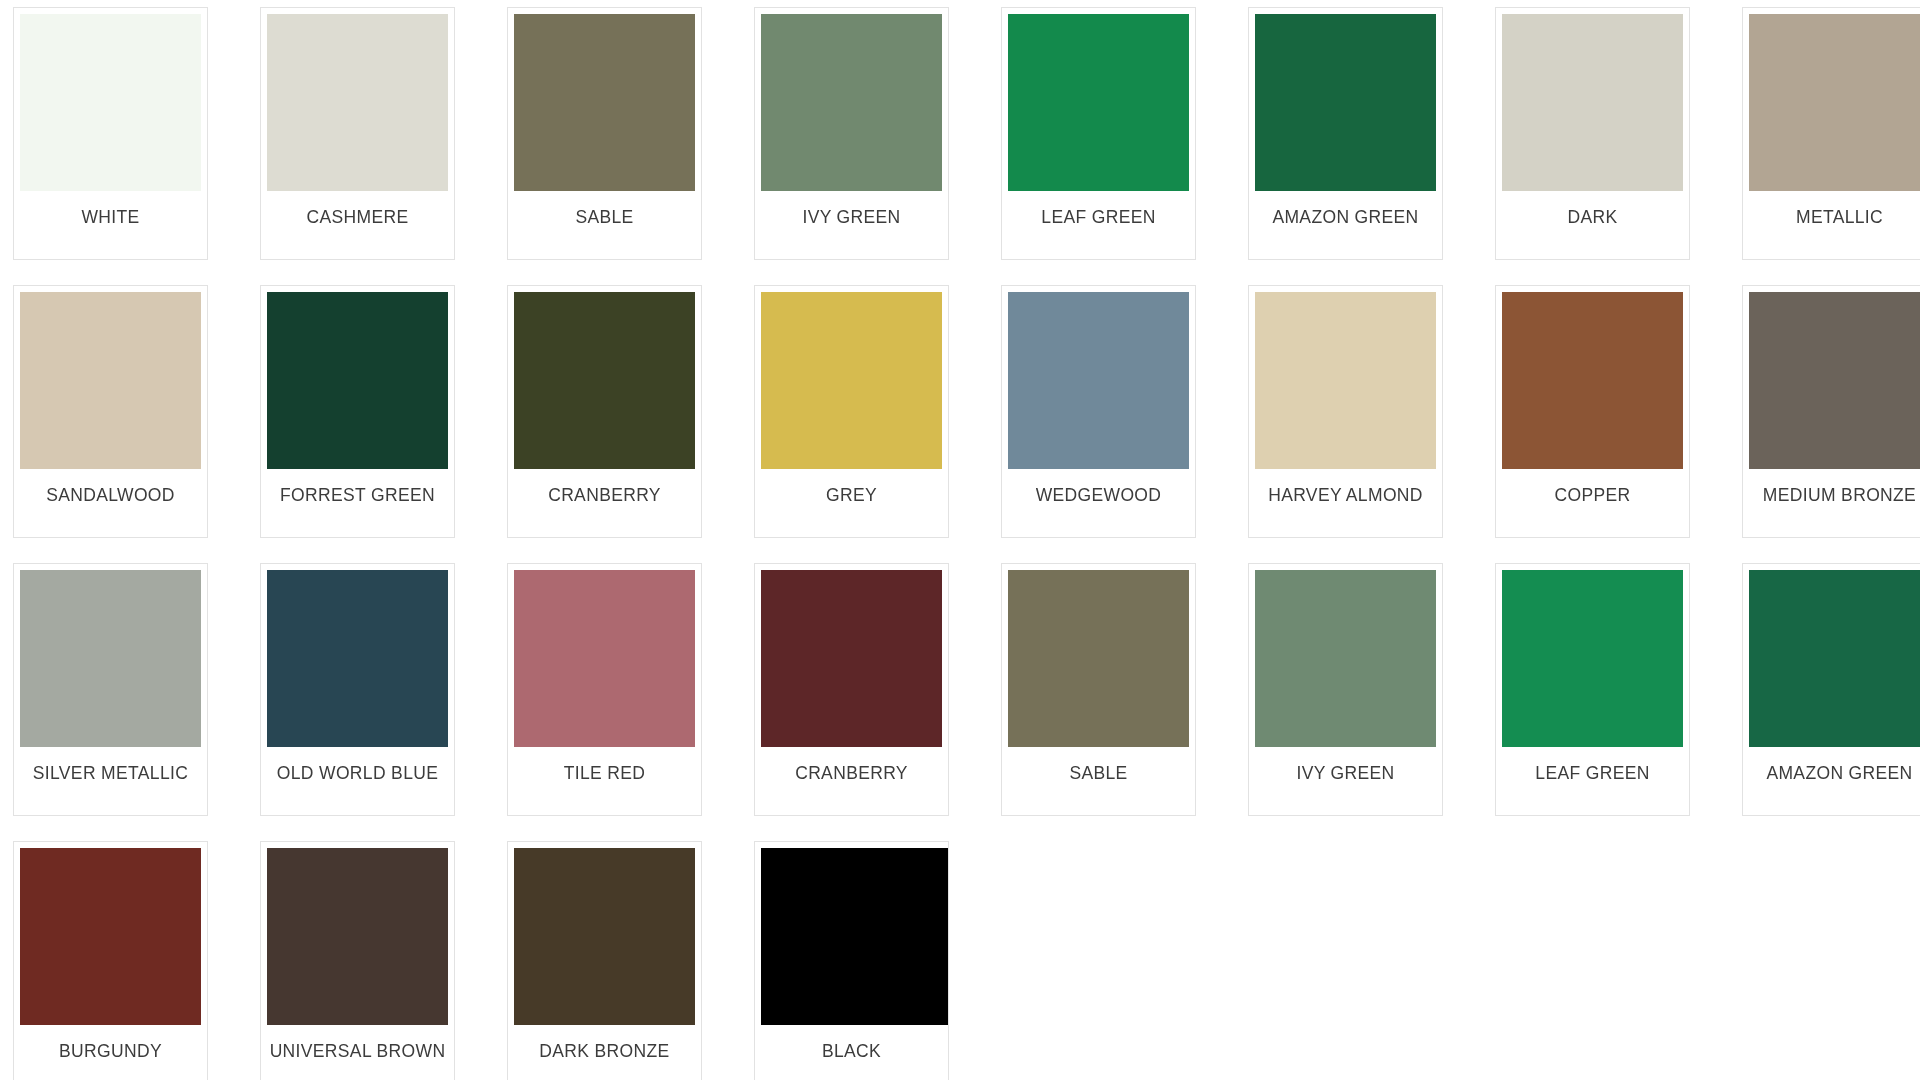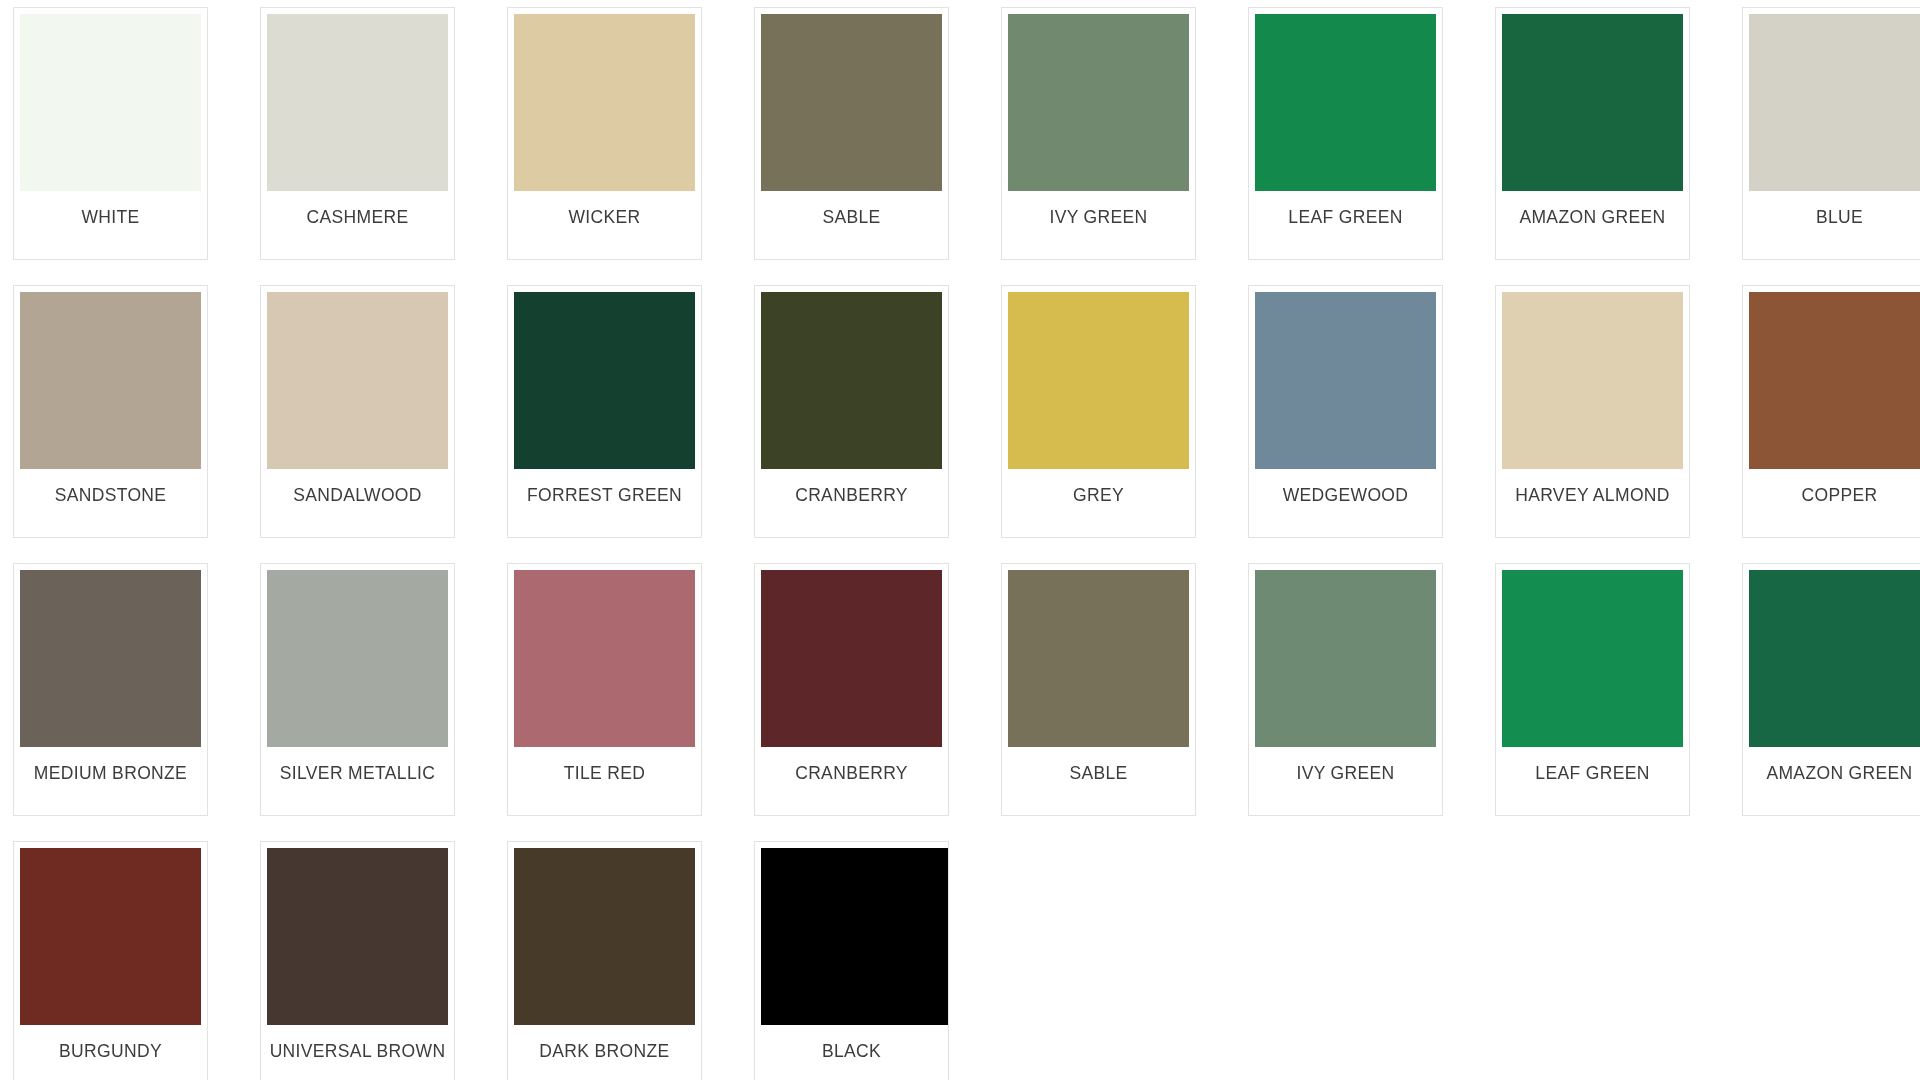--- a/index.html
+++ b/index.html
@@ -80,46 +80,42 @@
 <div id="swatch-grid">
     <div class="swatch-card">
       <div class="swatch-chip" style="background-color: rgb(242, 247, 240);"></div>
       <div class="swatch-label">WHITE</div>
     </div>
     <div class="swatch-card">
       <div class="swatch-chip" style="background-color: rgb(221, 220, 210);"></div>
       <div class="swatch-label">CASHMERE</div>
     </div>
     <div class="swatch-card">
-      <div class="swatch-chip" style="background-color: rgb(221, 203, 164);"></div>
-      <div class="swatch-label">WICKER</div>
-    </div>
-    <div class="swatch-card">
       <div class="swatch-chip" style="background-color: rgb(118, 113, 88);"></div>
       <div class="swatch-label">SABLE</div>
     </div>
     <div class="swatch-card">
       <div class="swatch-chip" style="background-color: rgb(113, 137, 111);"></div>
       <div class="swatch-label">IVY GREEN</div>
     </div>
     <div class="swatch-card">
       <div class="swatch-chip" style="background-color: rgb(19, 138, 76);"></div>
       <div class="swatch-label">LEAF GREEN</div>
     </div>
     <div class="swatch-card">
       <div class="swatch-chip" style="background-color: rgb(23, 102, 63);"></div>
       <div class="swatch-label">AMAZON GREEN</div>
     </div>
     <div class="swatch-card">
       <div class="swatch-chip" style="background-color: rgb(212, 210, 198);"></div>
-      <div class="swatch-label">BLUE</div>
+      <div class="swatch-label">DARK</div>
     </div>
     <div class="swatch-card">
       <div class="swatch-chip" style="background-color: rgb(178, 165, 147);"></div>
-      <div class="swatch-label">SANDSTONE</div>
+      <div class="swatch-label">METALLIC</div>
     </div>
     <div class="swatch-card">
       <div class="swatch-chip" style="background-color: rgb(214, 200, 178);"></div>
       <div class="swatch-label">SANDALWOOD</div>
     </div>
     <div class="swatch-card">
       <div class="swatch-chip" style="background-color: rgb(20, 64, 47);"></div>
       <div class="swatch-label">FORREST GREEN</div>
     </div>
     <div class="swatch-card">
@@ -142,20 +138,24 @@
       <div class="swatch-chip" style="background-color: rgb(140, 85, 53);"></div>
       <div class="swatch-label">COPPER</div>
     </div>
     <div class="swatch-card">
       <div class="swatch-chip" style="background-color: rgb(107, 99, 90);"></div>
       <div class="swatch-label">MEDIUM BRONZE</div>
     </div>
     <div class="swatch-card">
       <div class="swatch-chip" style="background-color: rgb(164, 169, 161);"></div>
       <div class="swatch-label">SILVER METALLIC</div>
+    </div>
+    <div class="swatch-card">
+      <div class="swatch-chip" style="background-color: rgb(40, 70, 83);"></div>
+      <div class="swatch-label">OLD WORLD BLUE</div>
     </div>
     <div class="swatch-card">
       <div class="swatch-chip" style="background-color: rgb(173, 105, 112);"></div>
       <div class="swatch-label">TILE RED</div>
     </div>
     <div class="swatch-card">
       <div class="swatch-chip" style="background-color: rgb(93, 38, 40);"></div>
       <div class="swatch-label">CRANBERRY</div>
     </div>
     <div class="swatch-card">

